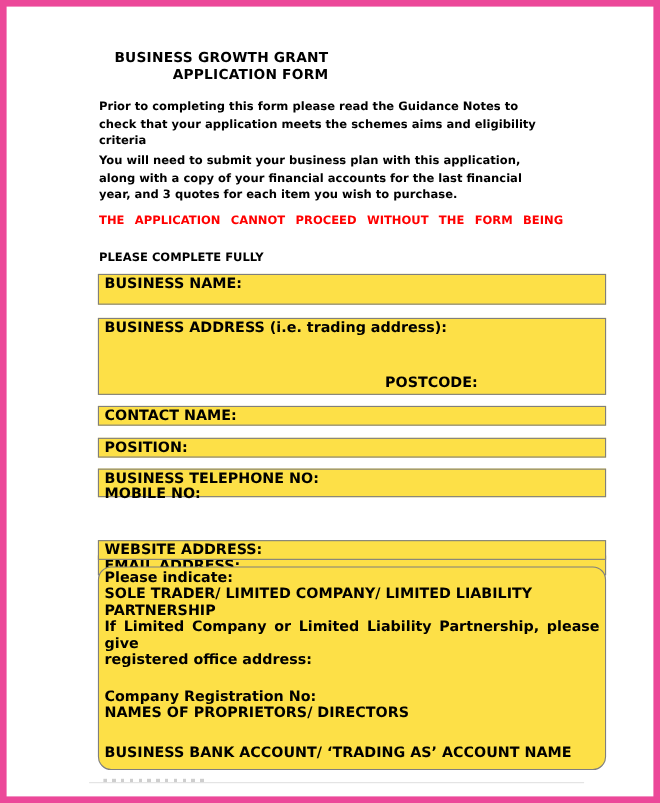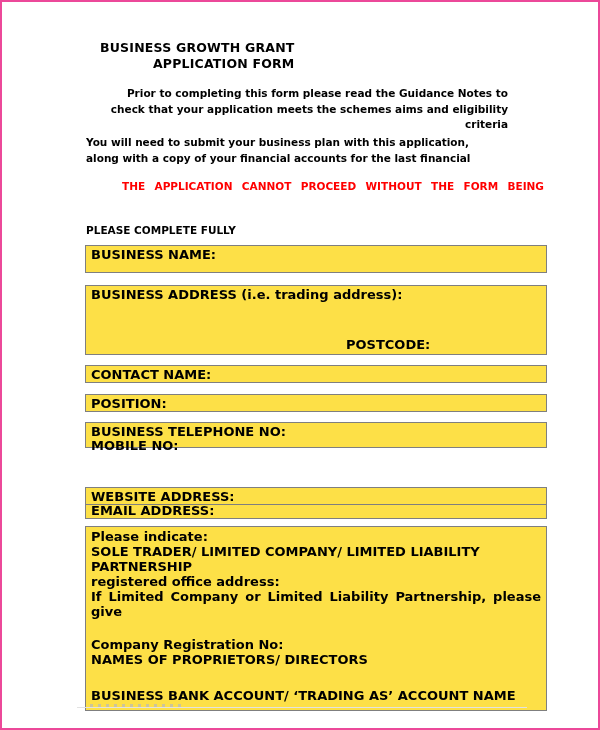--- a/index.html
+++ b/index.html
@@ -1,20 +1,20 @@
 <!DOCTYPE html>
 <html><head>
 <meta charset="utf-8">
 <style>
   html,body{margin:0;padding:0;background:#ffffff;}
   .page{
     position:relative;
     width:600px;height:730px;
     background:#ffffff;
-    border:2px solid #ec4899;
+    border:6px solid #ec4899;
     box-sizing:border-box;
     font-family:"DejaVu Sans","Liberation Sans",sans-serif;
     font-weight:bold;
     color:#000000;
     overflow:hidden;
   }
   .title{position:absolute;left:98px;top:38px;font-size:12.5px;line-height:16px;letter-spacing:0.2px;}
   .title-l2{margin-left:24px;text-align:right;}
   .para{position:absolute;left:84px;width:422px;font-size:10.5px;line-height:15.5px;}
   .warning{color:#ff0000;}
@@ -44,32 +44,33 @@
 </head>
 <body>
 
 <div class="page">
 
   <div class="title">
     <div class="title-l1">BUSINESS GROWTH GRANT</div>
     <div class="title-l2">APPLICATION FORM</div>
   </div>
 
-  <div class="para" style="top:84px;text-align:right;">
+  <div class="para" style="top:84px;">
     <div>Prior to completing this form please read the Guidance Notes to</div>
     <div>check that your application meets the schemes aims and eligibility</div>
     <div>criteria</div>
   </div>
 
   <div class="para" style="top:133px;">
     <div>You will need to submit your business plan with this application,</div>
     <div>along with a copy of your financial accounts for the last financial</div>
+    <div>year, and 3 quotes for each item you wish to purchase.</div>
   </div>
 
-  <div class="para warning" style="top: 177px; color: rgb(255, 0, 0); margin-left: 36px;">
+  <div class="para warning" style="top: 188px; color: rgb(255, 0, 0);">
     <div class="jline">THE APPLICATION CANNOT PROCEED WITHOUT THE FORM BEING</div>
   </div>
 
   <div class="para" style="top:221px;">PLEASE COMPLETE FULLY</div>
 
   <div class="fbox" style="top:243px;height:28px;">
     <span>BUSINESS NAME:</span>
   </div>
 
   <div class="fbox" style="top:283px;height:70px;">
@@ -91,26 +92,26 @@
   </div>
 
   <div class="fbox" style="top:457px;height:18px;margin-top:42px;">
     <span>EMAIL ADDRESS:</span>
   </div>
 
   <div class="fbox" style="top:485px;height:18px;">
     <span>WEBSITE ADDRESS:</span>
   </div>
 
-  <div class="fbox" style="top:524px;height:185px;">
+  <div class="fbox" style="top:509px;height:185px;border-radius:12px;">
     <div class="box8line">Please indicate:</div>
     <div class="box8line">SOLE TRADER/ LIMITED COMPANY/ LIMITED LIABILITY</div>
     <div class="box8line">PARTNERSHIP</div>
+    <div class="box8line jline">If Limited Company or Limited Liability Partnership, please give</div>
     <div class="box8line">registered office address:</div>
-    <div class="box8line jline">If Limited Company or Limited Liability Partnership, please give</div>
     <div class="sp18"></div>
     <div class="box8line">Company Registration No:</div>
     <div class="box8line">NAMES OF PROPRIETORS/ DIRECTORS</div>
     <div class="sp21"></div>
     <div class="box8line">BUSINESS BANK ACCOUNT/ ‘TRADING AS’ ACCOUNT NAME</div>
   </div>
 
   <div class="footer-rule"></div>
   <div class="footer-frag"></div>
 

